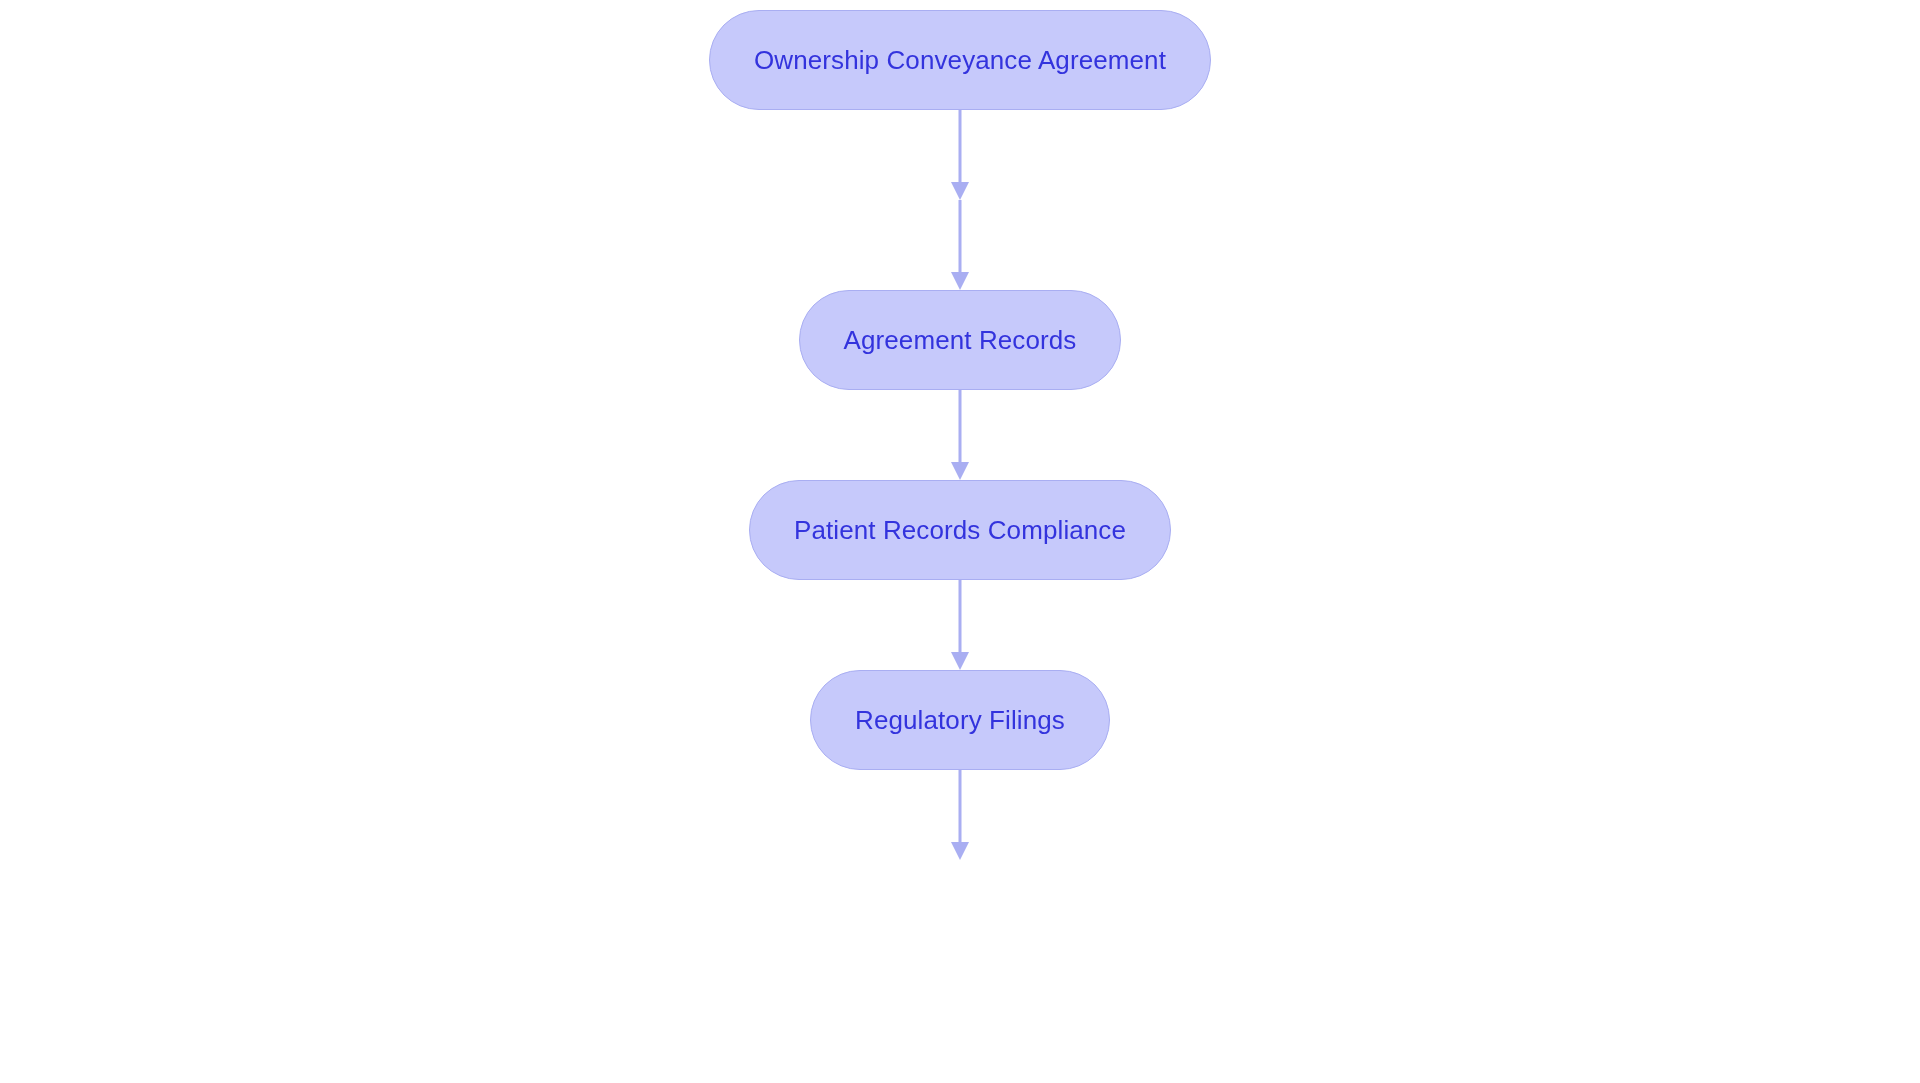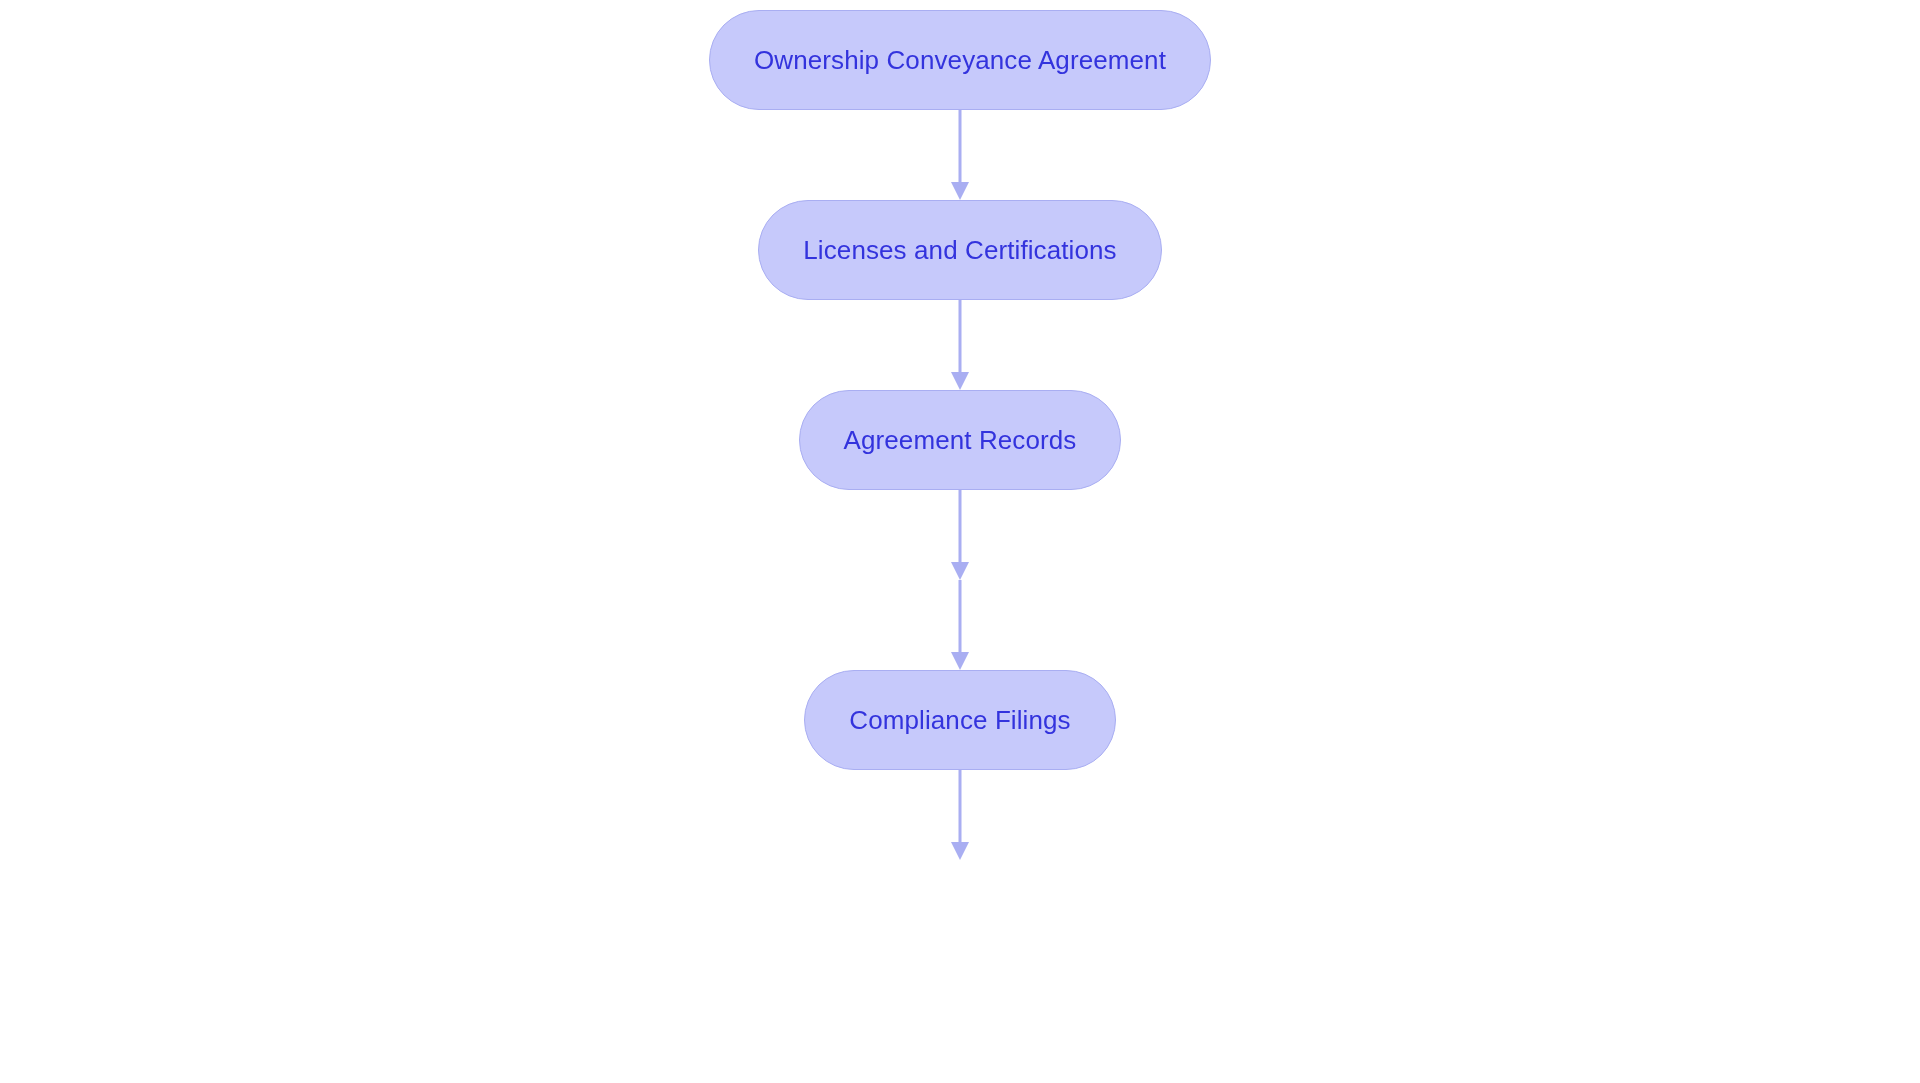--- a/index.html
+++ b/index.html
@@ -96,46 +96,46 @@
 
     <div class="flow-node">
       <span class="flow-node-label">Ownership Conveyance Agreement</span>
     </div>
 
     <div class="flow-connector">
       <div class="conn-line"></div>
       <div class="conn-arrowhead"></div>
     </div>
 
-    <div class="flow-node">
-      <span class="flow-node-label">Licenses and Certifications</span>
-    </div>
 
     <div class="flow-connector">
       <div class="conn-line"></div>
       <div class="conn-arrowhead"></div>
     </div>
 
     <div class="flow-node">
       <span class="flow-node-label">Agreement Records</span>
     </div>
 
     <div class="flow-connector">
       <div class="conn-line"></div>
       <div class="conn-arrowhead"></div>
     </div>
 
+    <div class="flow-node">
+      <span class="flow-node-label">Patient Records Compliance</span>
+    </div>
 
     <div class="flow-connector">
       <div class="conn-line"></div>
       <div class="conn-arrowhead"></div>
     </div>
 
     <div class="flow-node">
-      <span class="flow-node-label">Compliance Filings</span>
+      <span class="flow-node-label">Regulatory Filings</span>
     </div>
 
     <div class="flow-connector">
       <div class="conn-line"></div>
       <div class="conn-arrowhead"></div>
     </div>
 
 
   </div>
 </div>

